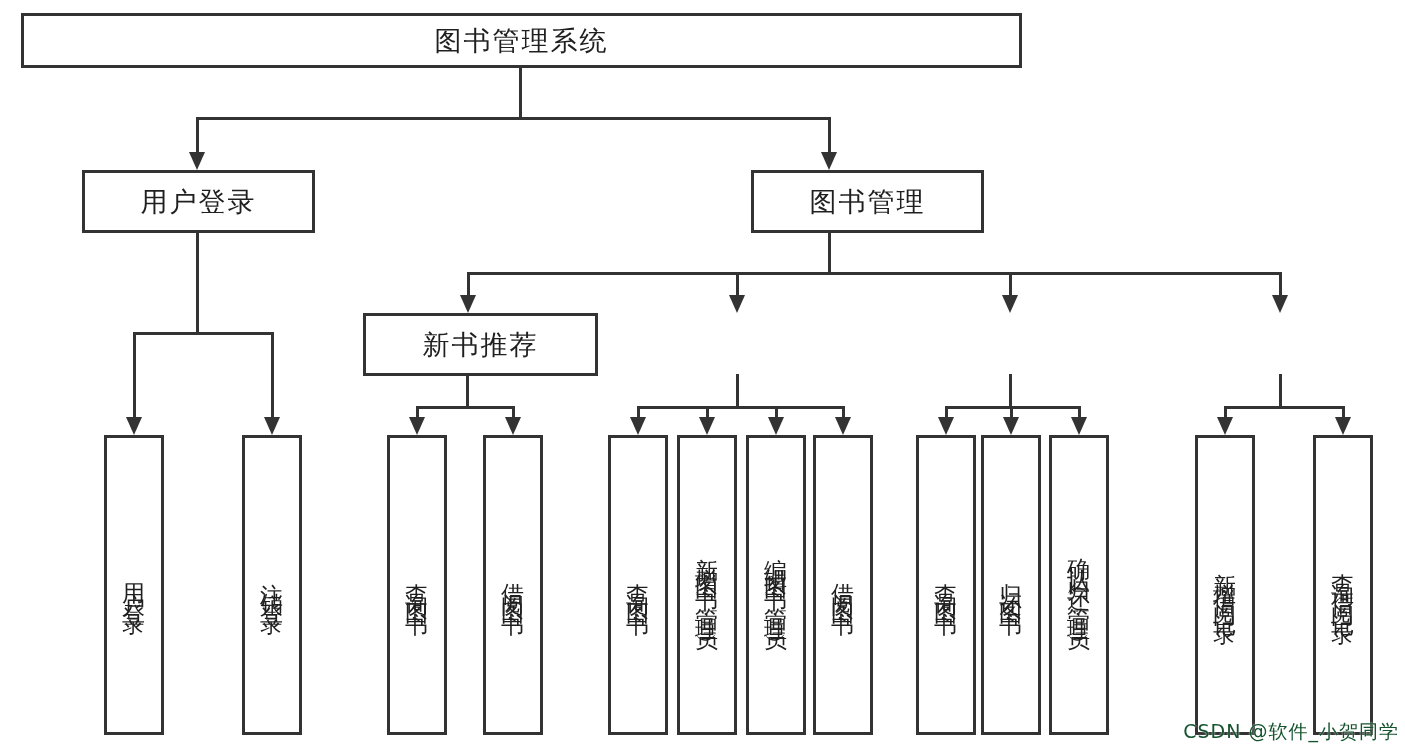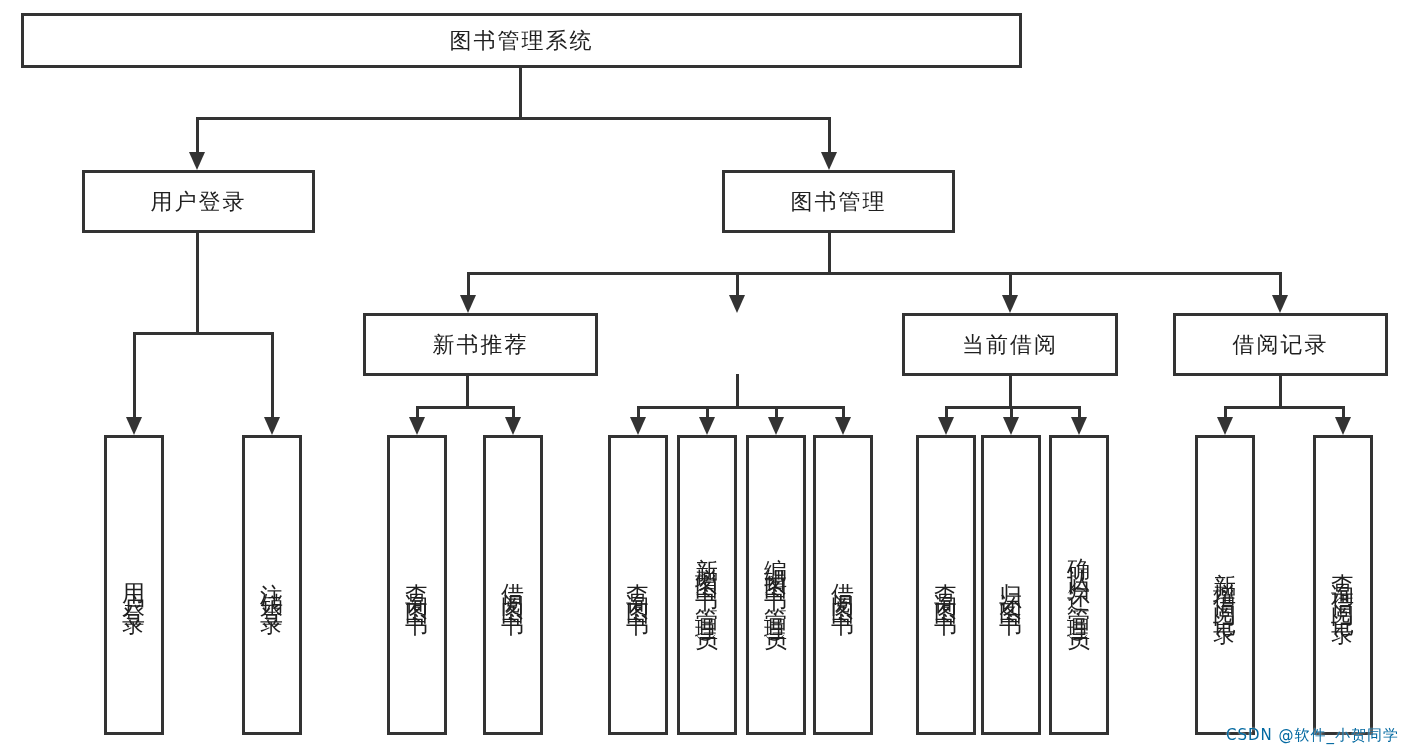--- a/index.html
+++ b/index.html
@@ -5,63 +5,57 @@
   html,body{margin:0;padding:0;background:#ffffff;}
   .canvas{
     position:relative;width:1405px;height:747px;background:#ffffff;
     font-family:"DejaVu Sans","Liberation Sans",sans-serif;overflow:hidden;
   }
   .box{
     position:absolute;box-sizing:border-box;background:#ffffff;
     border:3px solid #333333;display:flex;align-items:center;justify-content:center;
   }
   .box .lbl{
-    font-size:22px;color:#1f1f1f;letter-spacing:2px;white-space:nowrap;
+    font-size:27px;color:#1f1f1f;letter-spacing:2px;white-space:nowrap;
   }
   .leaf .lbl{
     writing-mode:vertical-lr;text-orientation:mixed;
     font-size:23px;letter-spacing:10px;line-height:54px;white-space:normal;
   }
   .vline{position:absolute;width:3px;background:#333333;}
   .hline{position:absolute;height:3px;background:#333333;}
   .arrow{
     position:absolute;width:0;height:0;
     border-left:8px solid transparent;border-right:8px solid transparent;
     border-top:18px solid #333333;
   }
   .watermark{
-    position:absolute;right:6px;bottom:2px;font-size:15px;color:#0369a1;
+    position:absolute;right:6px;bottom:2px;font-size:19px;color:#14532d;
     letter-spacing:1px;white-space:nowrap;
     text-shadow:0 0 2px #ffffff;
   }
 </style>
 </head>
 <body>
 
 <div class="canvas">
 
   <div class="box" style="left:21px;top:13px;width:1001px;height:55px">
     <span class="lbl">图书管理系统</span>
   </div>
 
   <div class="box" style="left:82px;top:170px;width:233px;height:63px">
     <span class="lbl">用户登录</span>
   </div>
-  <div class="box" style="left:722px;top:170px;width:233px;height:63px">
+  <div class="box" style="left:751px;top:170px;width:233px;height:63px">
     <span class="lbl">图书管理</span>
   </div>
 
   <div class="box" style="left:363px;top:313px;width:235px;height:63px">
     <span class="lbl">新书推荐</span>
-  </div>
-  <div class="box" style="left:902px;top:313px;width:216px;height:63px">
-    <span class="lbl">当前借阅</span>
-  </div>
-  <div class="box" style="left:1173px;top:313px;width:215px;height:63px">
-    <span class="lbl">借阅记录</span>
   </div>
 
   <div class="box leaf" style="left:104px;top:435px;width:60px;height:300px">
     <span class="lbl">用户登录</span>
   </div>
   <div class="box leaf" style="left:242px;top:435px;width:60px;height:300px">
     <span class="lbl">注销登录</span>
   </div>
 
   <div class="box leaf" style="left:387px;top:435px;width:60px;height:300px">

